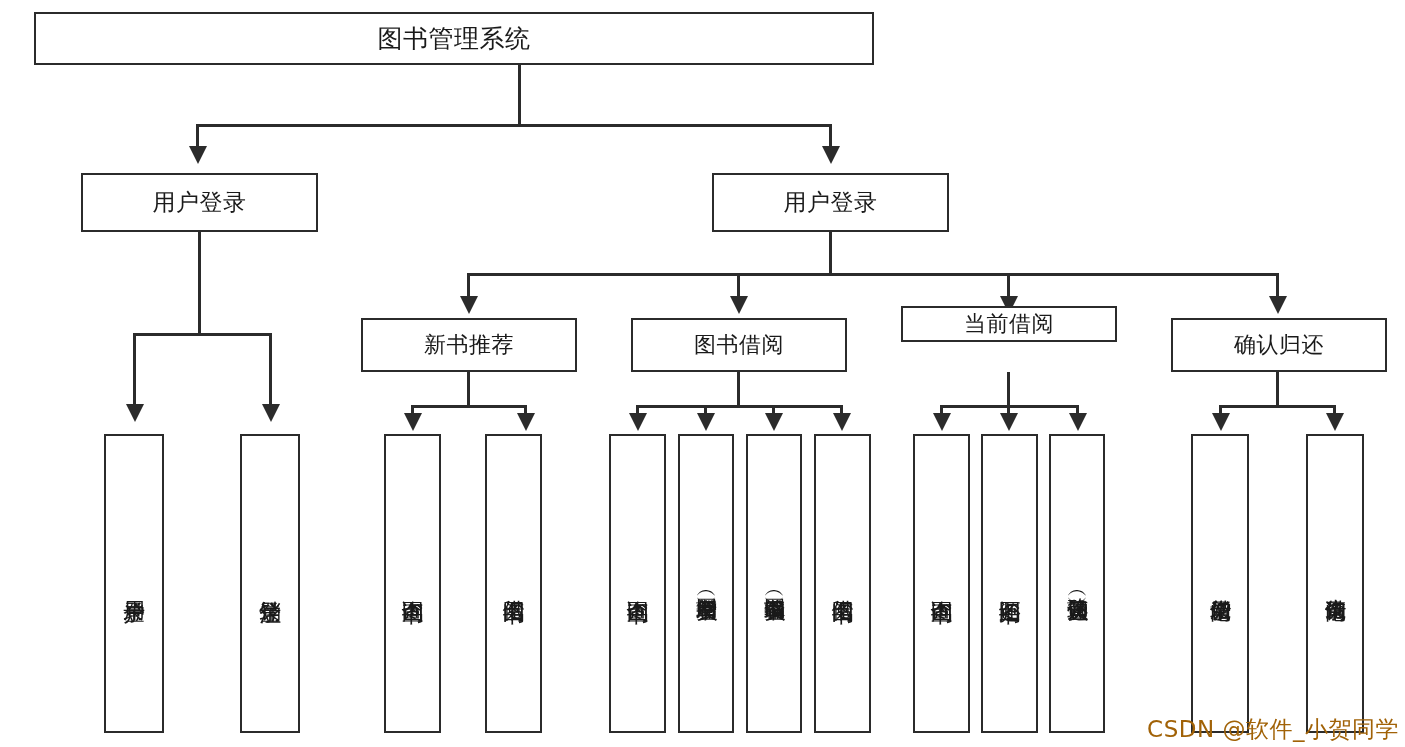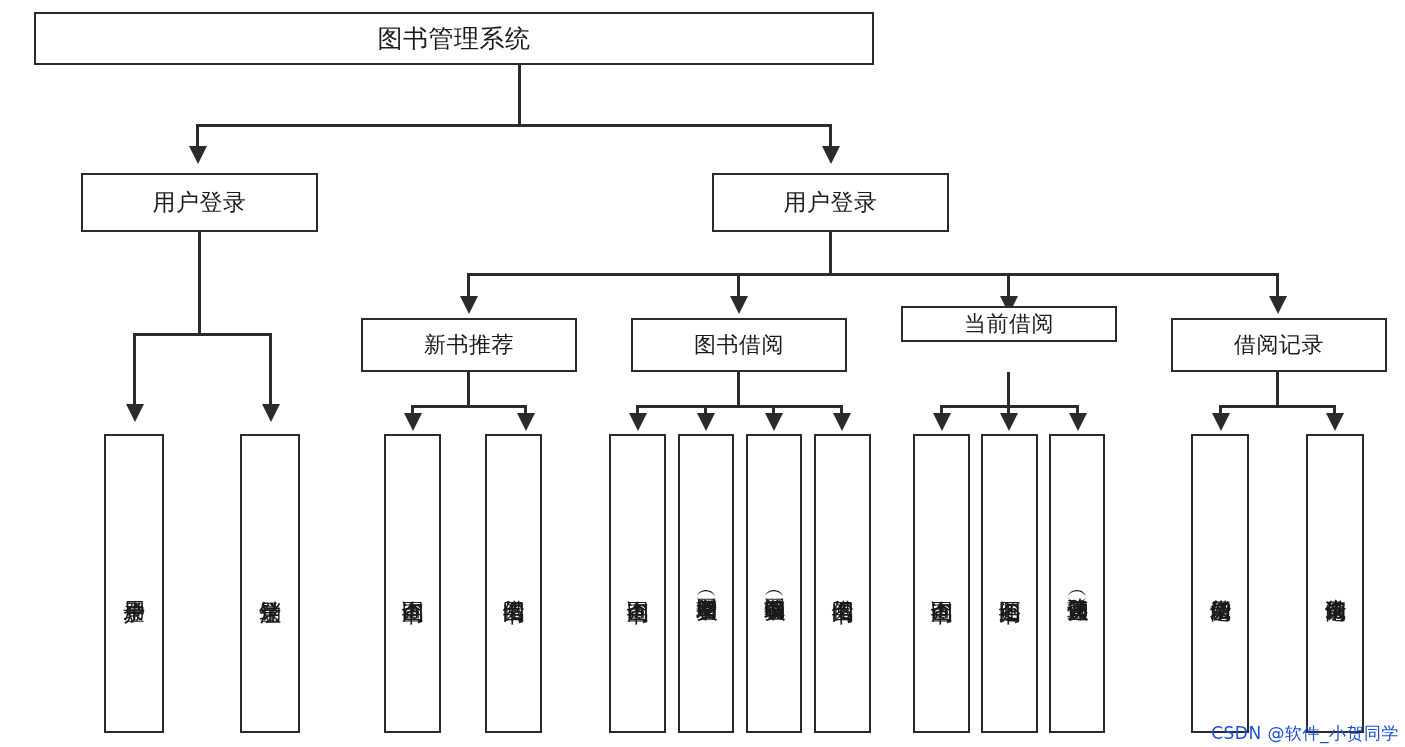--- a/index.html
+++ b/index.html
@@ -67,22 +67,22 @@
     height: 0;
     border-left: 9px solid transparent;
     border-right: 9px solid transparent;
     border-top: 18px solid #2b2b2b;
   }
   
   #watermark {
     position: absolute;
     right: 6px;
     bottom: 2px;
-    font-size: 17px;
-    color: #1d4ed8;
+    font-size: 23px;
+    color: #a16207;
     letter-spacing: 0.5px;
     white-space: nowrap;
     pointer-events: none;
   }
 </style>
 </head>
 <body>
 
 <div id="canvas">
 
@@ -118,21 +118,21 @@
   <div class="arrow" style="left:1000px; top:296px;"></div>
   <div class="vline" style="left:1276px; top:273px; width:3px; height:25px;"></div>
   <div class="arrow" style="left:1269px; top:296px;"></div>
 
   <div class="node l3" style="left:631px; top:318px; width:216px; height:54px;">图书借阅</div>
 
   <div class="node l3" style="left:361px; top:318px; width:216px; height:54px;">新书推荐</div>
 
   <div class="node l3" style="left:901px; top:306px; width:216px; height:36px;">当前借阅</div>
 
-  <div class="node l3" style="left:1171px; top:318px; width:216px; height:54px;">借阅记录</div>
+  <div class="node l3" style="left:1171px; top:318px; width:216px; height:54px;">确认归还</div>
 
   <div class="vline" style="left:467px; top:372px; width:3px; height:35px;"></div>
   <div class="hline" style="left:411px; top:405px; width:116px; height:3px;"></div>
   <div class="vline" style="left:411px; top:405px; width:3px; height:10px;"></div>
   <div class="arrow" style="left:404px; top:413px;"></div>
   <div class="vline" style="left:524px; top:405px; width:3px; height:10px;"></div>
   <div class="arrow" style="left:517px; top:413px;"></div>
 
   <div class="vline" style="left:737px; top:372px; width:3px; height:35px;"></div>
   <div class="hline" style="left:636px; top:405px; width:207px; height:3px;"></div>

